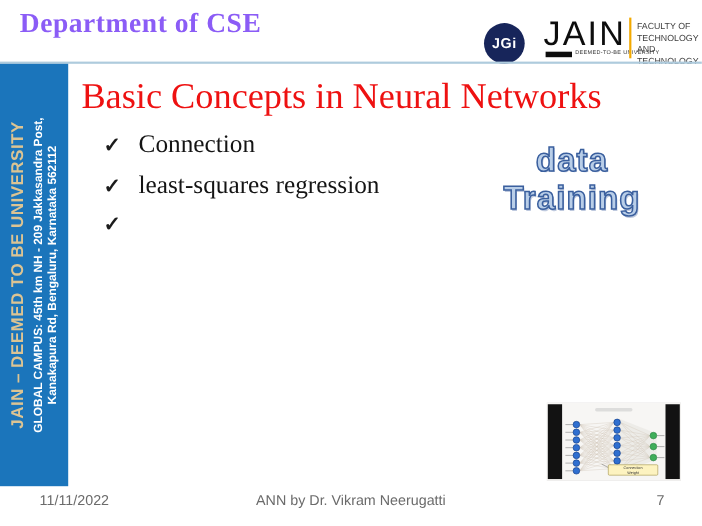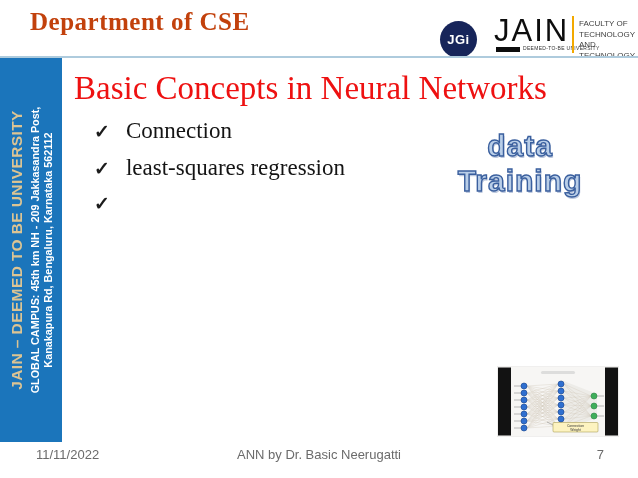--- a/index.html
+++ b/index.html
@@ -3,21 +3,21 @@
 <meta charset="utf-8">
 <style>
   html,body{margin:0;padding:0;}
   body{
     width:638px;height:478px;background:#ffffff;position:relative;overflow:hidden;
     font-family:"Liberation Sans",sans-serif;
   }
   .dept{
     position:absolute;left:18px;top:8px;
     font-family:"Liberation Serif",serif;font-weight:bold;font-size:25px;
-    color:#c2410c;letter-spacing:.5px;white-space:nowrap;margin-left:12px;
+    color:#8b5cf6;letter-spacing:.5px;white-space:nowrap;
   }
   
   .jgi{
     position:absolute;left:440px;top:21px;width:37px;height:37px;border-radius:50%;
     background:#17255A;color:#ffffff;font-weight:bold;font-size:13px;
     display:flex;align-items:center;justify-content:center;letter-spacing:.5px;
   }
   .jain{
     position:absolute;left:494px;top:14px;font-size:31px;font-weight:normal;
     color:#0d0d0d;letter-spacing:2px;line-height:34px;
@@ -212,14 +212,14 @@
       <circle cx="97" cy="40" r="3" fill="#3FAE5A" stroke="#2e8546" stroke-width="0.6"></circle>
       <circle cx="97" cy="50" r="3" fill="#3FAE5A" stroke="#2e8546" stroke-width="0.6"></circle>
     </g>
   <line x1="56" y1="59" x2="50" y2="56" stroke="#555" stroke-width="0.4"></line>
   <rect x="56" y="56.5" width="45" height="9.5" rx="1" fill="#FDF3C0" stroke="#9a8c3c" stroke-width="0.5"></rect>
   <text x="78.5" y="60.6" text-anchor="middle" font-size="3.4" fill="#333">Connection</text>
   <text x="78.5" y="64.6" text-anchor="middle" font-size="3.4" fill="#333">Weight</text>
 </svg>
 
 <div class="footer-date">11/11/2022</div>
-<div class="footer-center">ANN by Dr. Basic Neerugatti</div>
+<div class="footer-center">ANN by Dr. Vikram Neerugatti</div>
 <div class="footer-page">7</div>
 
 </body></html>

